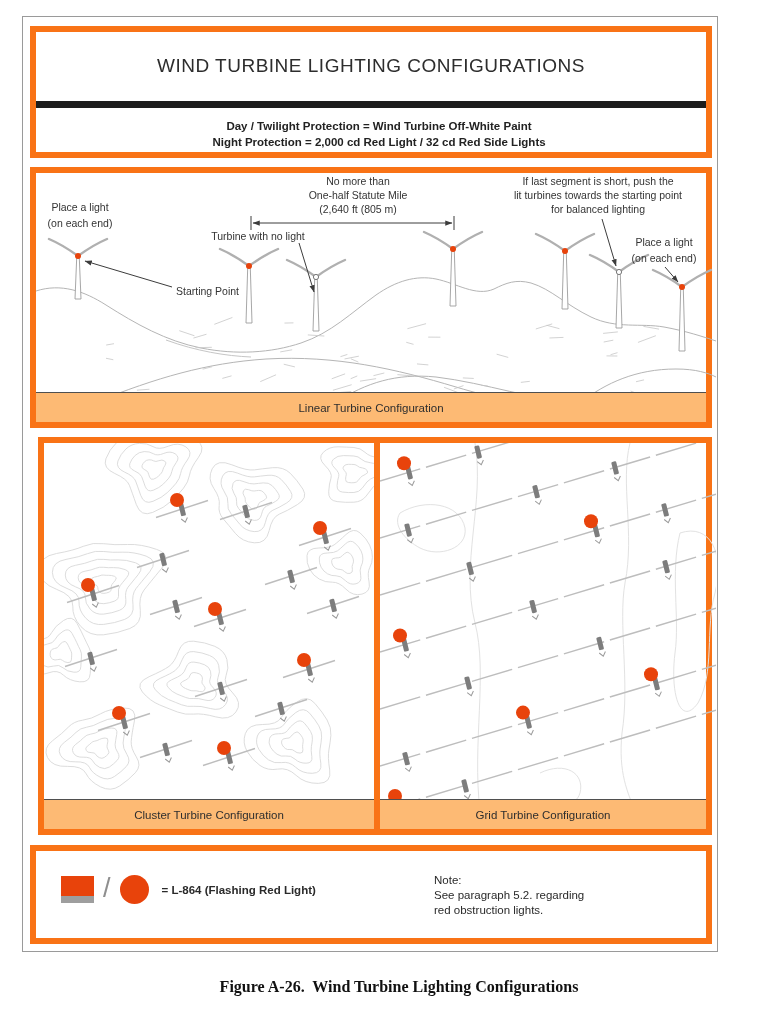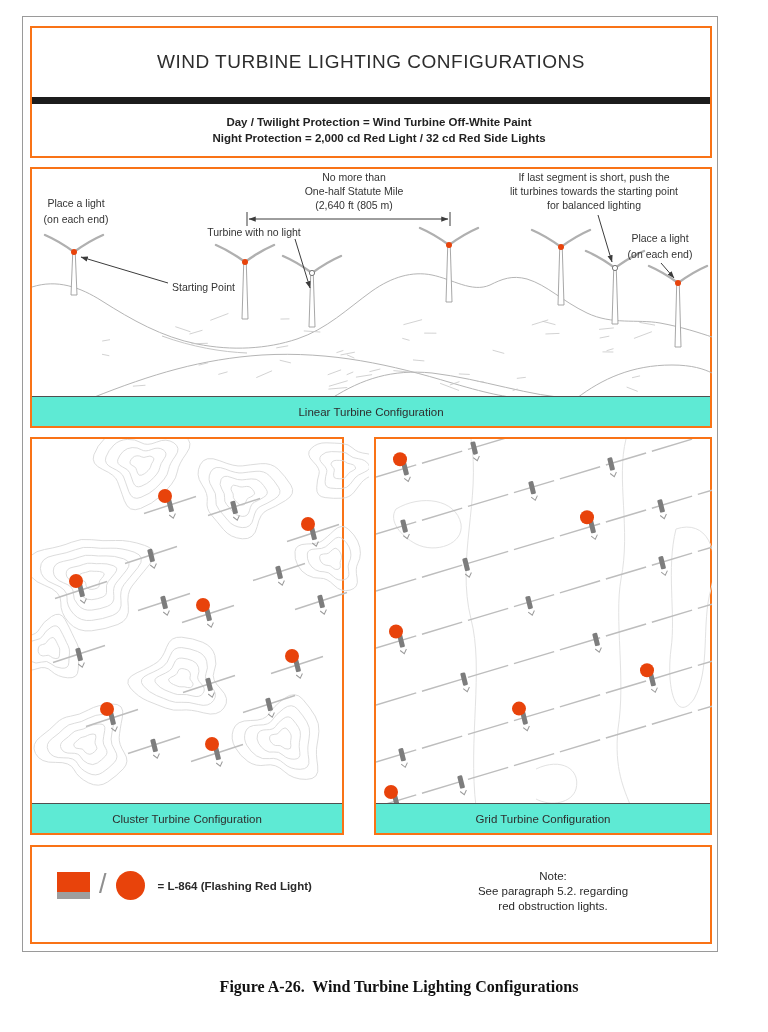--- a/index.html
+++ b/index.html
@@ -5,52 +5,52 @@
   html,body{margin:0;padding:0;}
   body{
     width:768px;height:1032px;position:relative;background:#ffffff;
     font-family:"Liberation Sans",sans-serif;color:#333;overflow:hidden;
   }
   .abs{position:absolute;}
   .outer-frame{
     left:22px;top:16px;width:694px;height:934px;
     border:1px solid #9a9a9a;background:#fff;
   }
-  .box{position:absolute;border:2px solid #f97316;background:#fff;box-sizing:border-box;}
+  .box{position:absolute;border:6px solid #f97316;background:#fff;box-sizing:border-box;}
   
   .title-box{left:30px;top:26px;width:682px;height:132px;}
   .fig-title{
     height:68px;display:flex;align-items:center;justify-content:center;
     font-size:19px;font-weight:500;letter-spacing:.5px;color:#2d2d2d;
   }
   .black-bar{position:absolute;left:0;top:69px;width:100%;height:7px;background:#1c1c1c;}
   .subtitles{position:absolute;left:8px;top:86px;width:100%;text-align:center;
     font-size:11.5px;font-weight:700;color:#222;line-height:16px;}
   
   .linear-box{left:30px;top:167px;width:682px;height:261px;}
-  .cluster-box{left:30px;top:437px;width:314px;height:398px;}
+  .cluster-box{left:38px;top:437px;width:342px;height:398px;}
   .grid-box{left:374px;top:437px;width:338px;height:398px;}
   .caption-strip{
     position:absolute;left:0;bottom:0;width:100%;height:29px;
     border-top:1px solid #4f4f4f;display:flex;align-items:center;justify-content:center;
-    font-size:11.5px;color:#2e2e2e;background:#5eead4;
+    font-size:11.5px;color:#2e2e2e;background:#fdba74;
   }
   .panel-svg{position:absolute;left:0;top:0;}
   svg text{font-family:"Liberation Sans",sans-serif;font-size:10.5px;fill:#343434;}
   
   .legend-box{left:30px;top:845px;width:682px;height:99px;}
   .legend-row{position:absolute;left:25px;top:24px;display:flex;align-items:center;gap:9px;}
   .swatch-square{width:33px;height:27px;display:flex;flex-direction:column;}
   .swatch-square .sq-top{flex:1;background:var(--red);}
   .swatch-square .sq-strip{height:7px;background:#9e9e9e;}
   .legend-slash{font-size:27px;color:#8f8f8f;font-weight:400;line-height:27px;transform:translateY(-1px);}
   .swatch-circle{width:29px;height:29px;border-radius:50%;background:var(--red);}
   .legend-text{font-size:11.5px;font-weight:700;color:#2a2a2a;margin-left:4px;}
   .legend-note{
-    position:absolute;right:42px;top:22px;width:230px;text-align:center;
+    position:absolute;right:42px;top:22px;width:230px;text-align:left;
     font-size:11.5px;color:#2a2a2a;line-height:15px;
   }
   
   .figure-caption{
     left:0;top:978px;width:768px;text-align:center;
     font-family:"Liberation Serif",serif;font-weight:700;font-size:16px;color:#111;
     white-space:pre;
     margin-left:15px;
   }
 </style>

